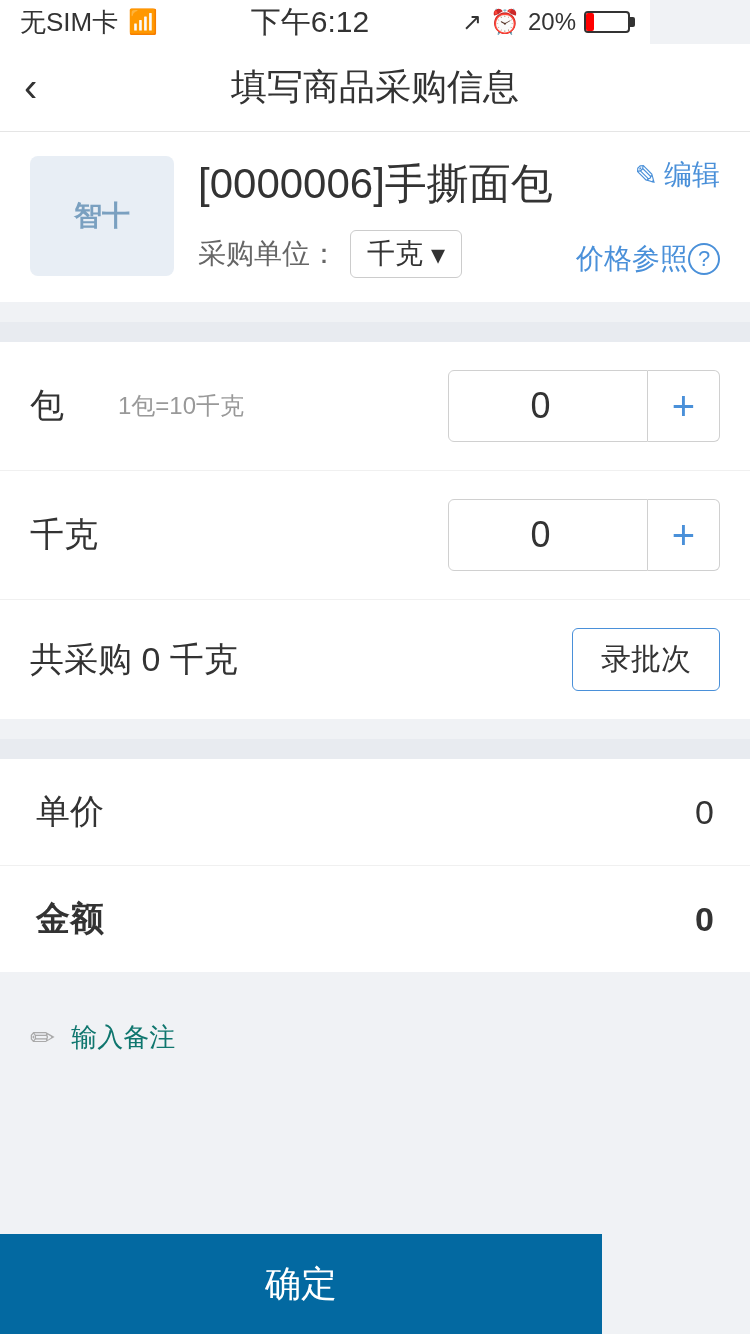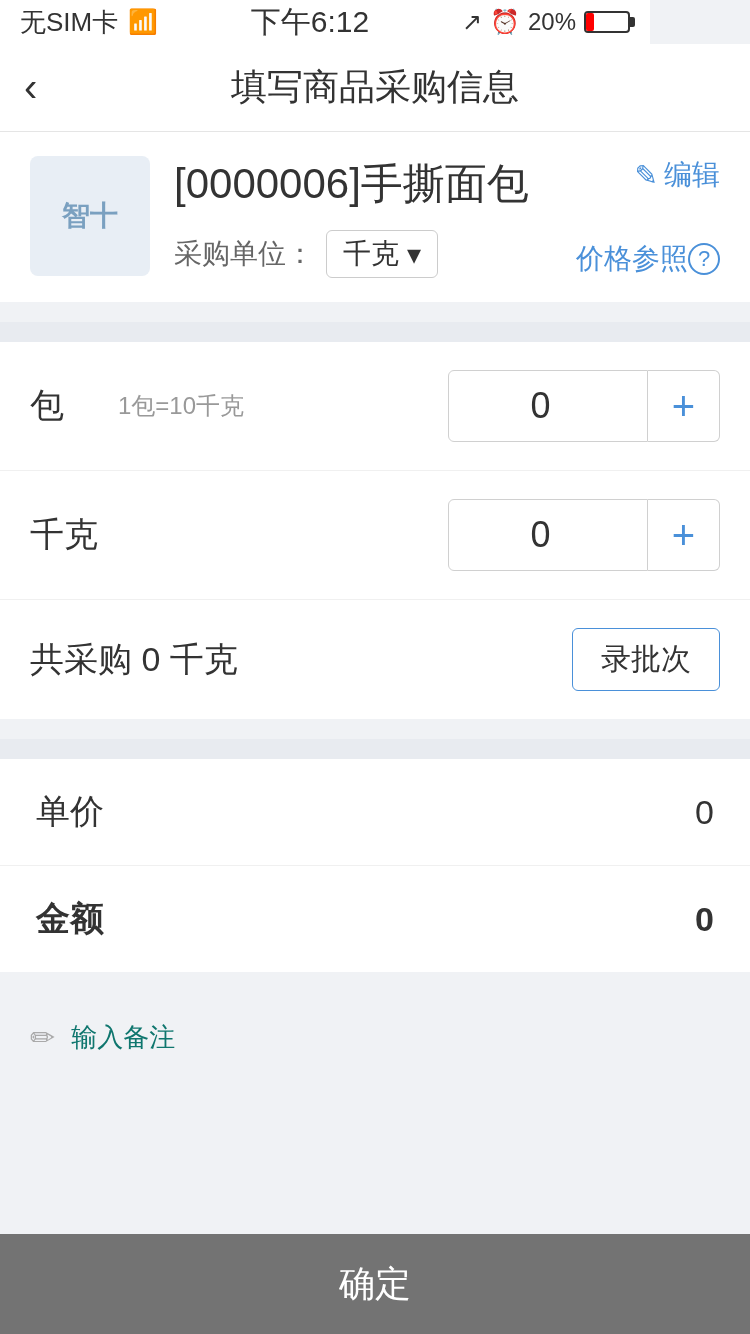--- a/index.html
+++ b/index.html
@@ -83,21 +83,21 @@
     
     .product-card {
       background: #fff;
       padding: 24px 30px;
       margin-bottom: 20px;
       display: flex;
       align-items: flex-start;
       position: relative;
     }
     .product-image {
-      width: 120px;
+      width: 144px;
       height: 120px;
       background: #e8eef5;
       border-radius: 8px;
       display: flex;
       align-items: center;
       justify-content: center;
       flex-shrink: 0;
       margin-right: 24px;
     }
     .product-logo {
@@ -272,23 +272,23 @@
       font-size: 30px;
       color: #aaa;
     }
     .note-placeholder {
       font-size: 26px;
       color: #0f766e;
     }
 
     
     .confirm-btn {
-      width: 750px;
+      width: 602px;
       height: 100px;
-      background: #737373;
+      background: #0369a1;
       color: #fff;
       font-size: 36px;
       font-weight: 500;
       display: flex;
       align-items: center;
       justify-content: center;
       cursor: pointer;
       position: fixed;
       bottom: 0;
       left: 0;

